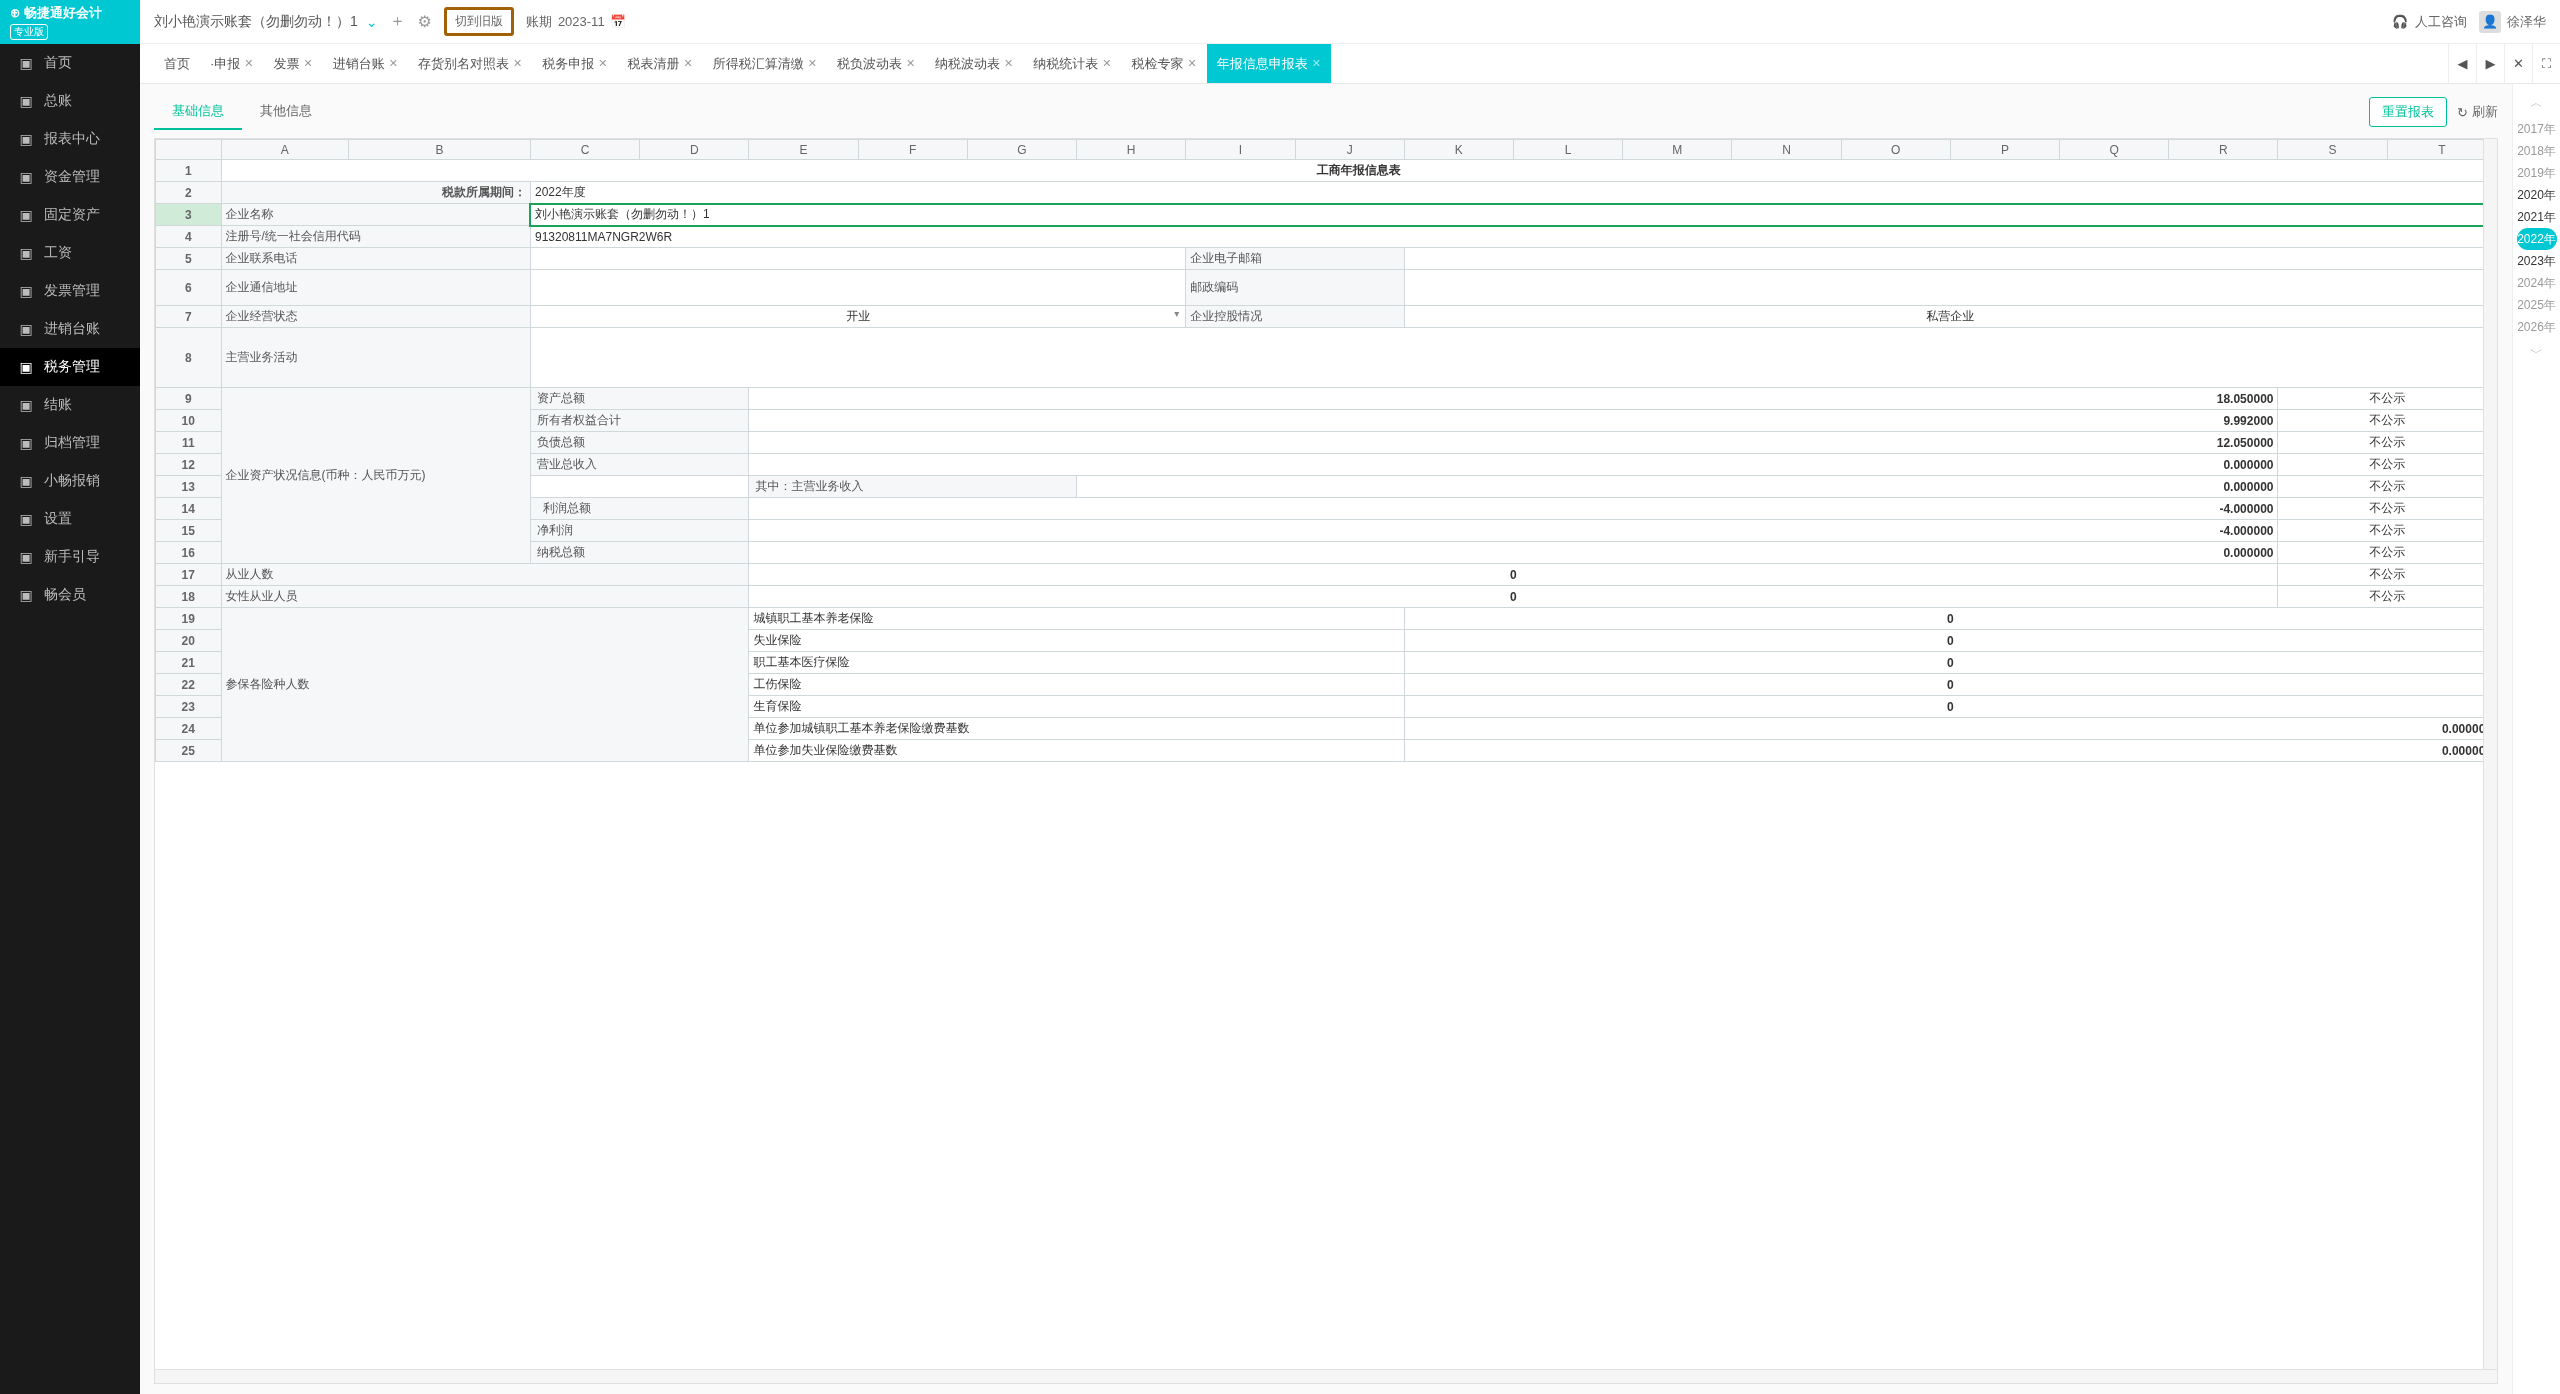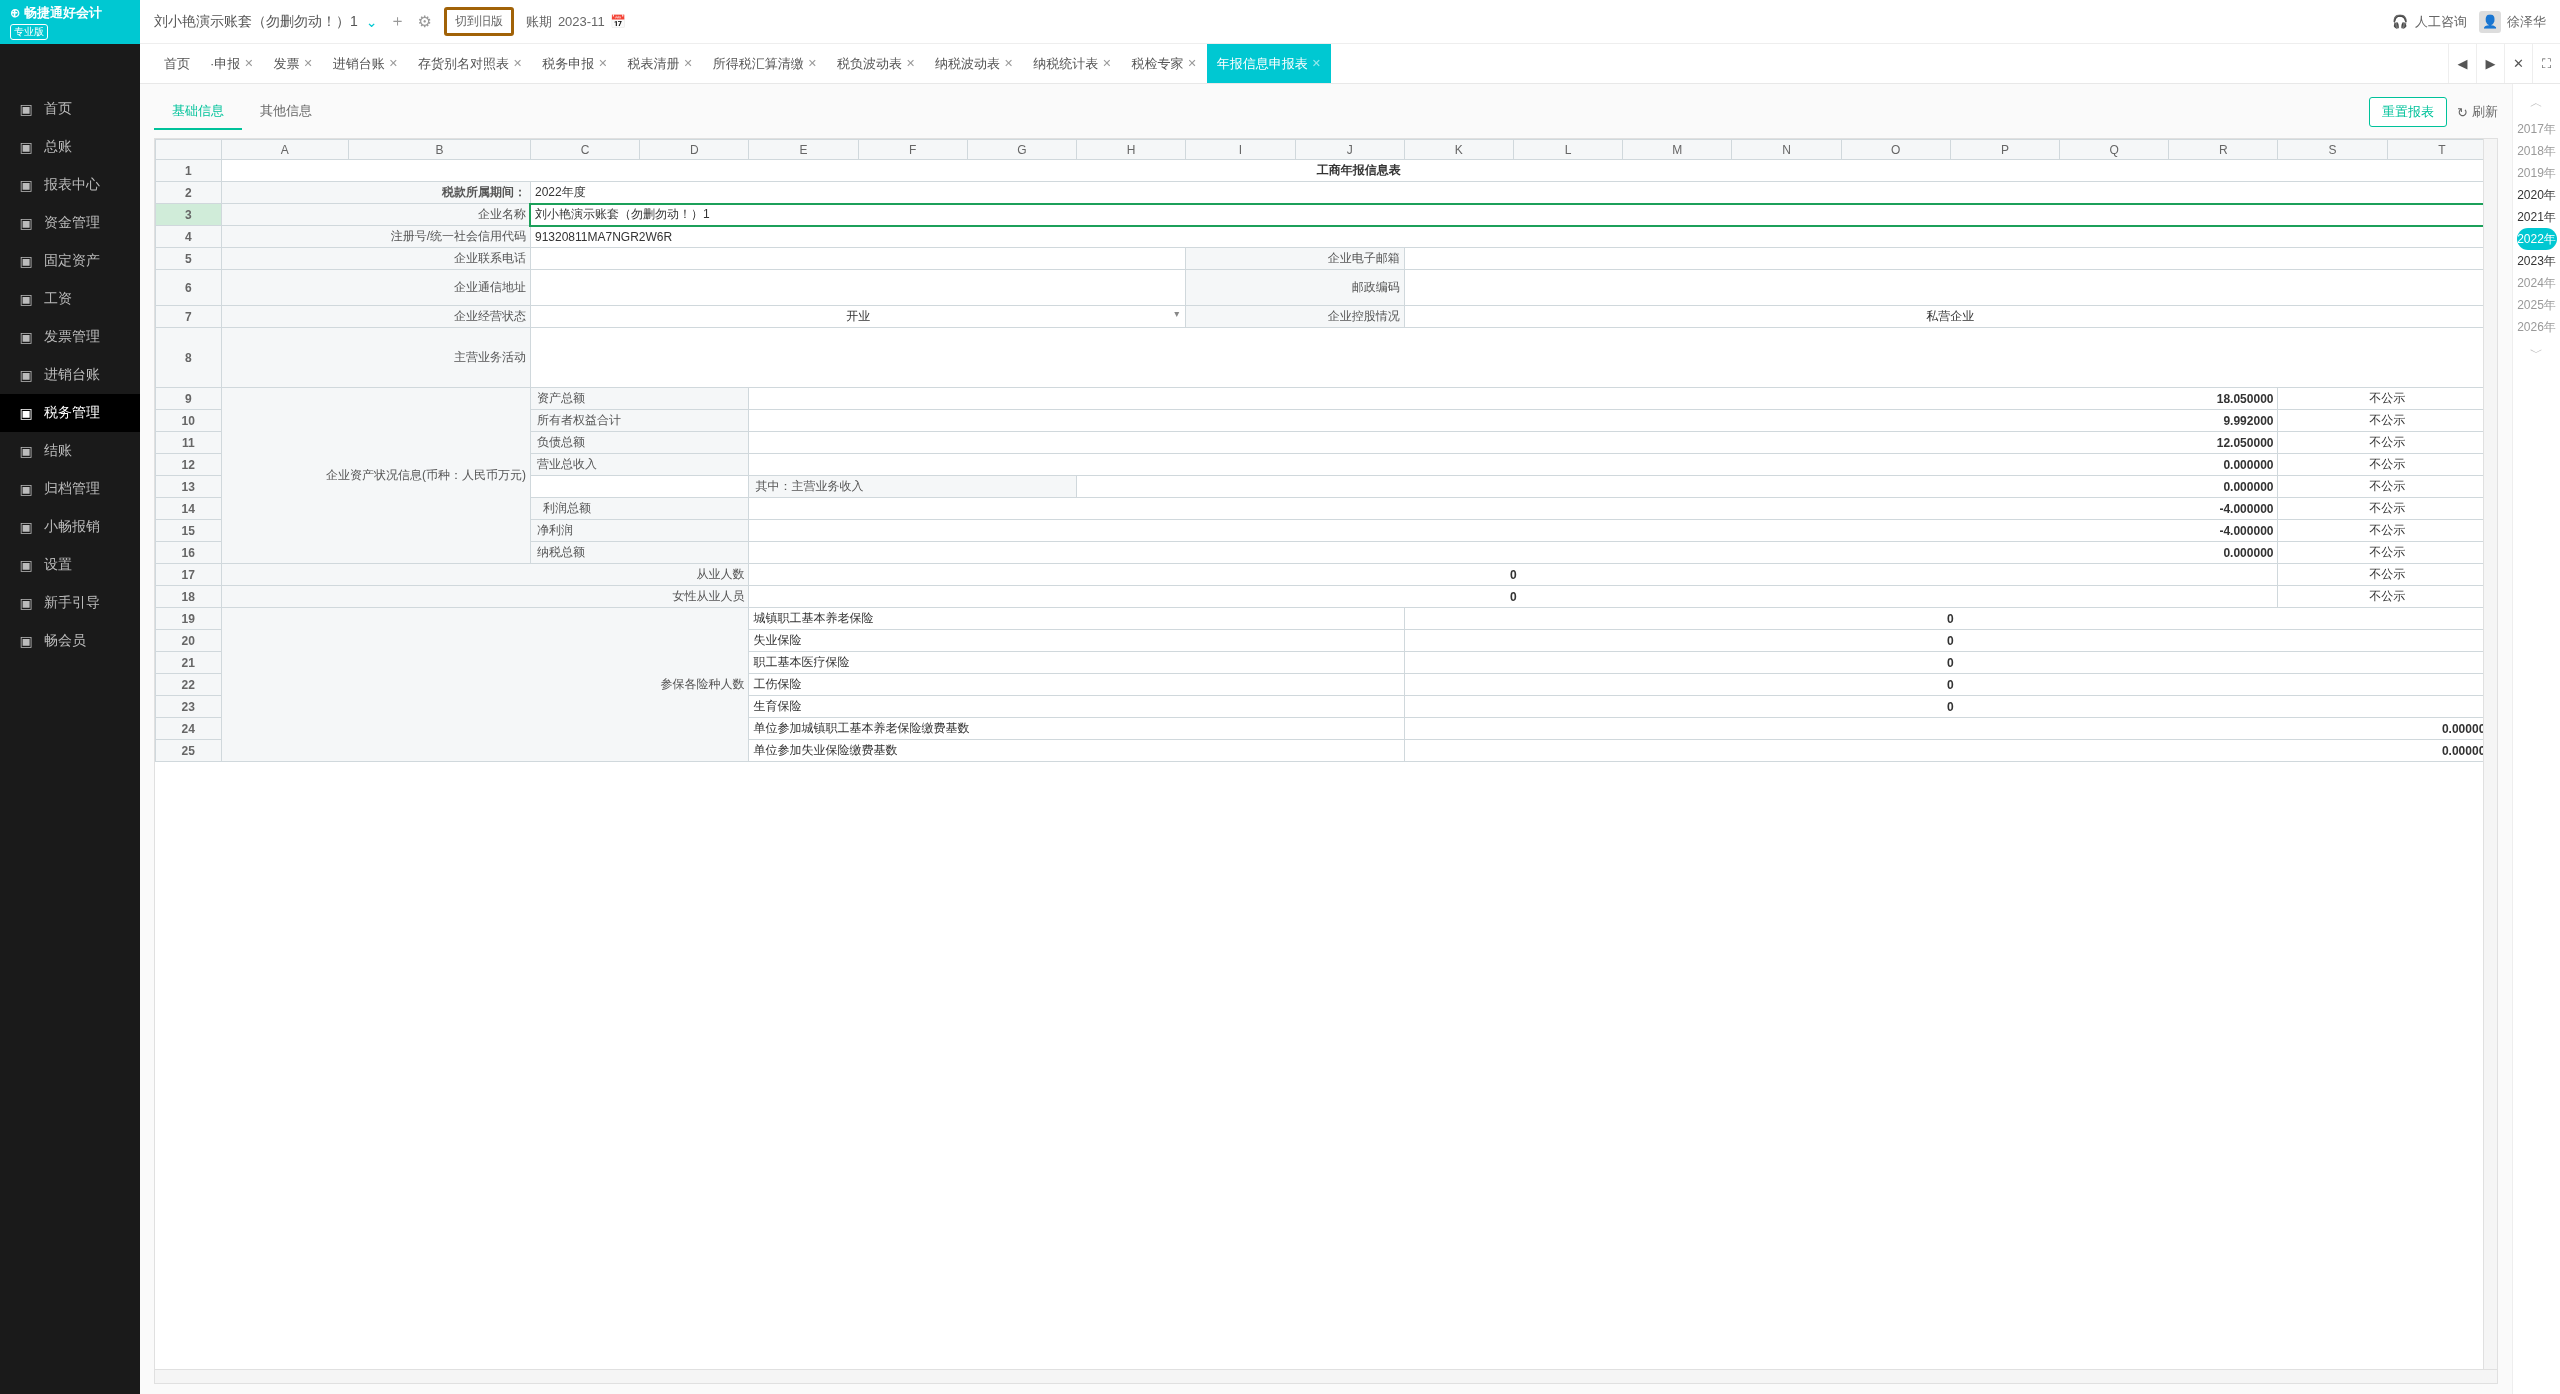--- a/index.html
+++ b/index.html
@@ -1,20 +1,20 @@
 <!DOCTYPE html>
 <html><head>
 <meta charset="utf-8">
 <style>
 * { box-sizing: border-box; margin: 0; padding: 0; }
 body { font-family: "Microsoft YaHei", -apple-system, sans-serif; font-size: 13px; color: #333; background: #fff; overflow: hidden; }
 .app { display: flex; height: 100vh; }
 
 
-.sidebar { width: 140px; background: #1a1a1a; color: #bbb; display: flex; flex-direction: column; flex-shrink: 0; gap: 46px; }
+.sidebar { width: 140px; background: #1a1a1a; color: #bbb; display: flex; flex-direction: column; flex-shrink: 0; }
 .logo { height: 44px; background: #00c8d2; display: flex; align-items: center; padding: 0 10px; color: #fff; font-size: 13px; font-weight: bold; }
 .logo-badge { font-size: 10px; border: 1px solid #fff; border-radius: 3px; padding: 0 3px; margin-top: 2px; font-weight: normal; }
 .logo-wrap { display: flex; flex-direction: column; align-items: flex-start; }
 .sidebar-item { display: flex; align-items: center; height: 38px; padding: 0 18px; cursor: pointer; font-size: 14px; gap: 10px; }
 .sidebar-item.active { background: #000; color: #fff; }
 .sidebar-icon { width: 16px; height: 16px; display: inline-flex; align-items: center; justify-content: center; }
 
 
 .main { flex: 1; display: flex; flex-direction: column; overflow: hidden; }
 .topbar { height: 44px; display: flex; align-items: center; padding: 0 14px; border-bottom: 1px solid #eee; gap: 12px; }
@@ -46,21 +46,21 @@
 .btn-reset { border: 1px solid #00c29a; color: #00c29a; background: #fff; padding: 5px 12px; border-radius: 3px; font-size: 13px; cursor: pointer; }
 .btn-refresh { color: #666; display: flex; align-items: center; gap: 4px; font-size: 13px; cursor: pointer; }
 
 
 .sheet-wrap { flex: 1; display: flex; overflow: hidden; background: #fff; border: 1px solid #e0e0e0; position: relative; }
 .sheet { flex: 1; overflow: auto; }
 table.grid { border-collapse: collapse; width: 100%; table-layout: fixed; }
 table.grid th, table.grid td { border: 1px solid #d0d8dc; font-size: 12px; height: 22px; padding: 0 4px; background: #fff; }
 table.grid thead th { background: #f5f7f8; color: #666; font-weight: normal; text-align: center; height: 20px; }
 .rowhead { background: #f5f7f8 !important; text-align: center; color: #666; width: 36px; }
-.label-cell { background: #f5f7f8 !important; text-align: right; color: #555; }
+.label-cell { background: #f5f7f8 !important; text-align: left; color: #555; }
 .title-cell { text-align: center; font-size: 15px; font-weight: bold; height: 28px; }
 .val-cell { text-align: left; padding-left: 6px; }
 .num-cell { text-align: right; padding-right: 6px; font-weight: bold; }
 .dd-cell { text-align: center; position: relative; }
 .dd-cell::after { content: "▾"; position: absolute; right: 6px; color: #888; font-size: 10px; }
 .selected-row th.rowhead { background: #d0ecd9 !important; }
 .selected-cell { outline: 2px solid #1ca05a; outline-offset: -1px; }
 .hscroll { position: absolute; bottom: 0; left: 0; right: 0; height: 14px; background: #f5f5f5; border-top: 1px solid #e0e0e0; }
 .vscroll { position: absolute; top: 0; right: 0; bottom: 14px; width: 14px; background: #f5f5f5; border-left: 1px solid #e0e0e0; }
 

